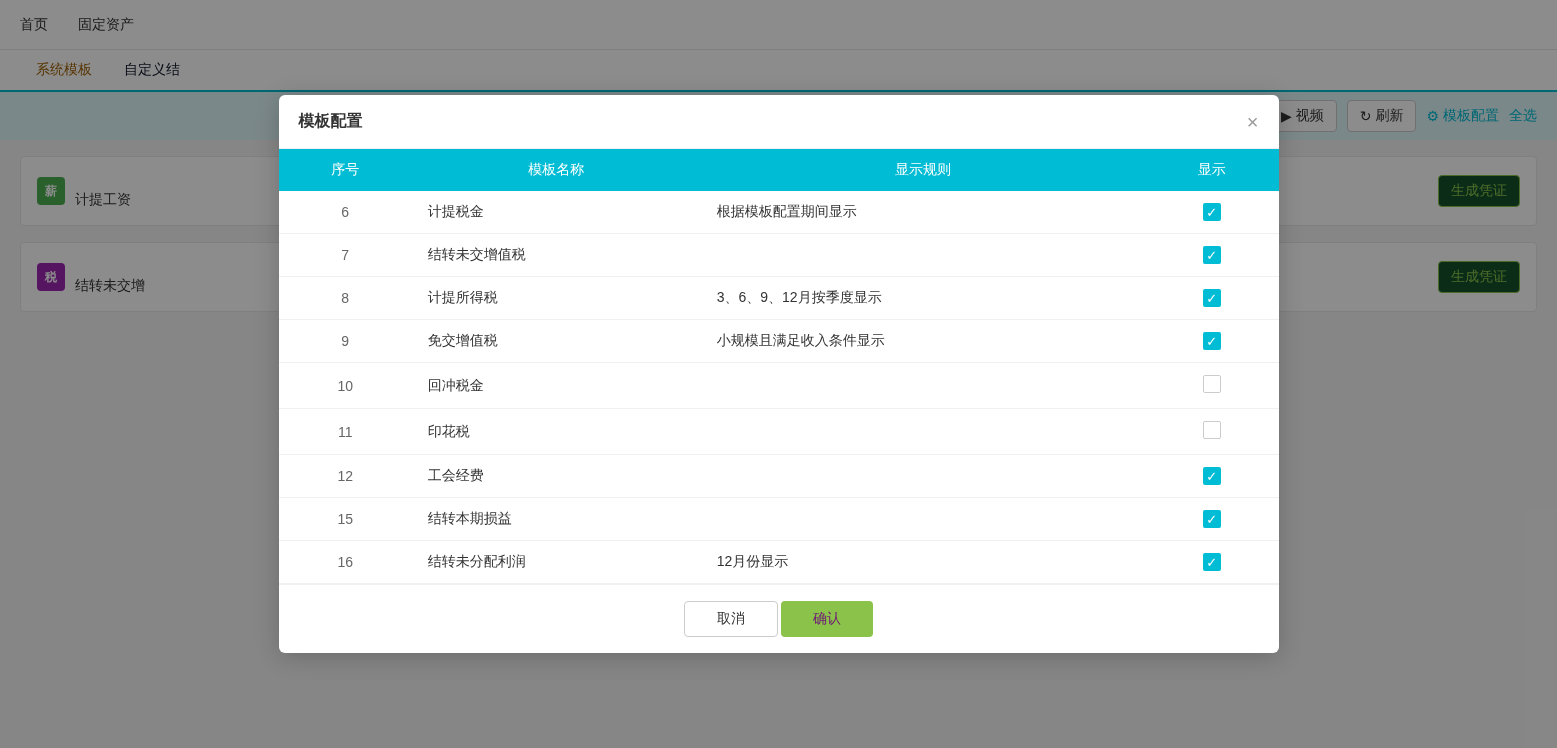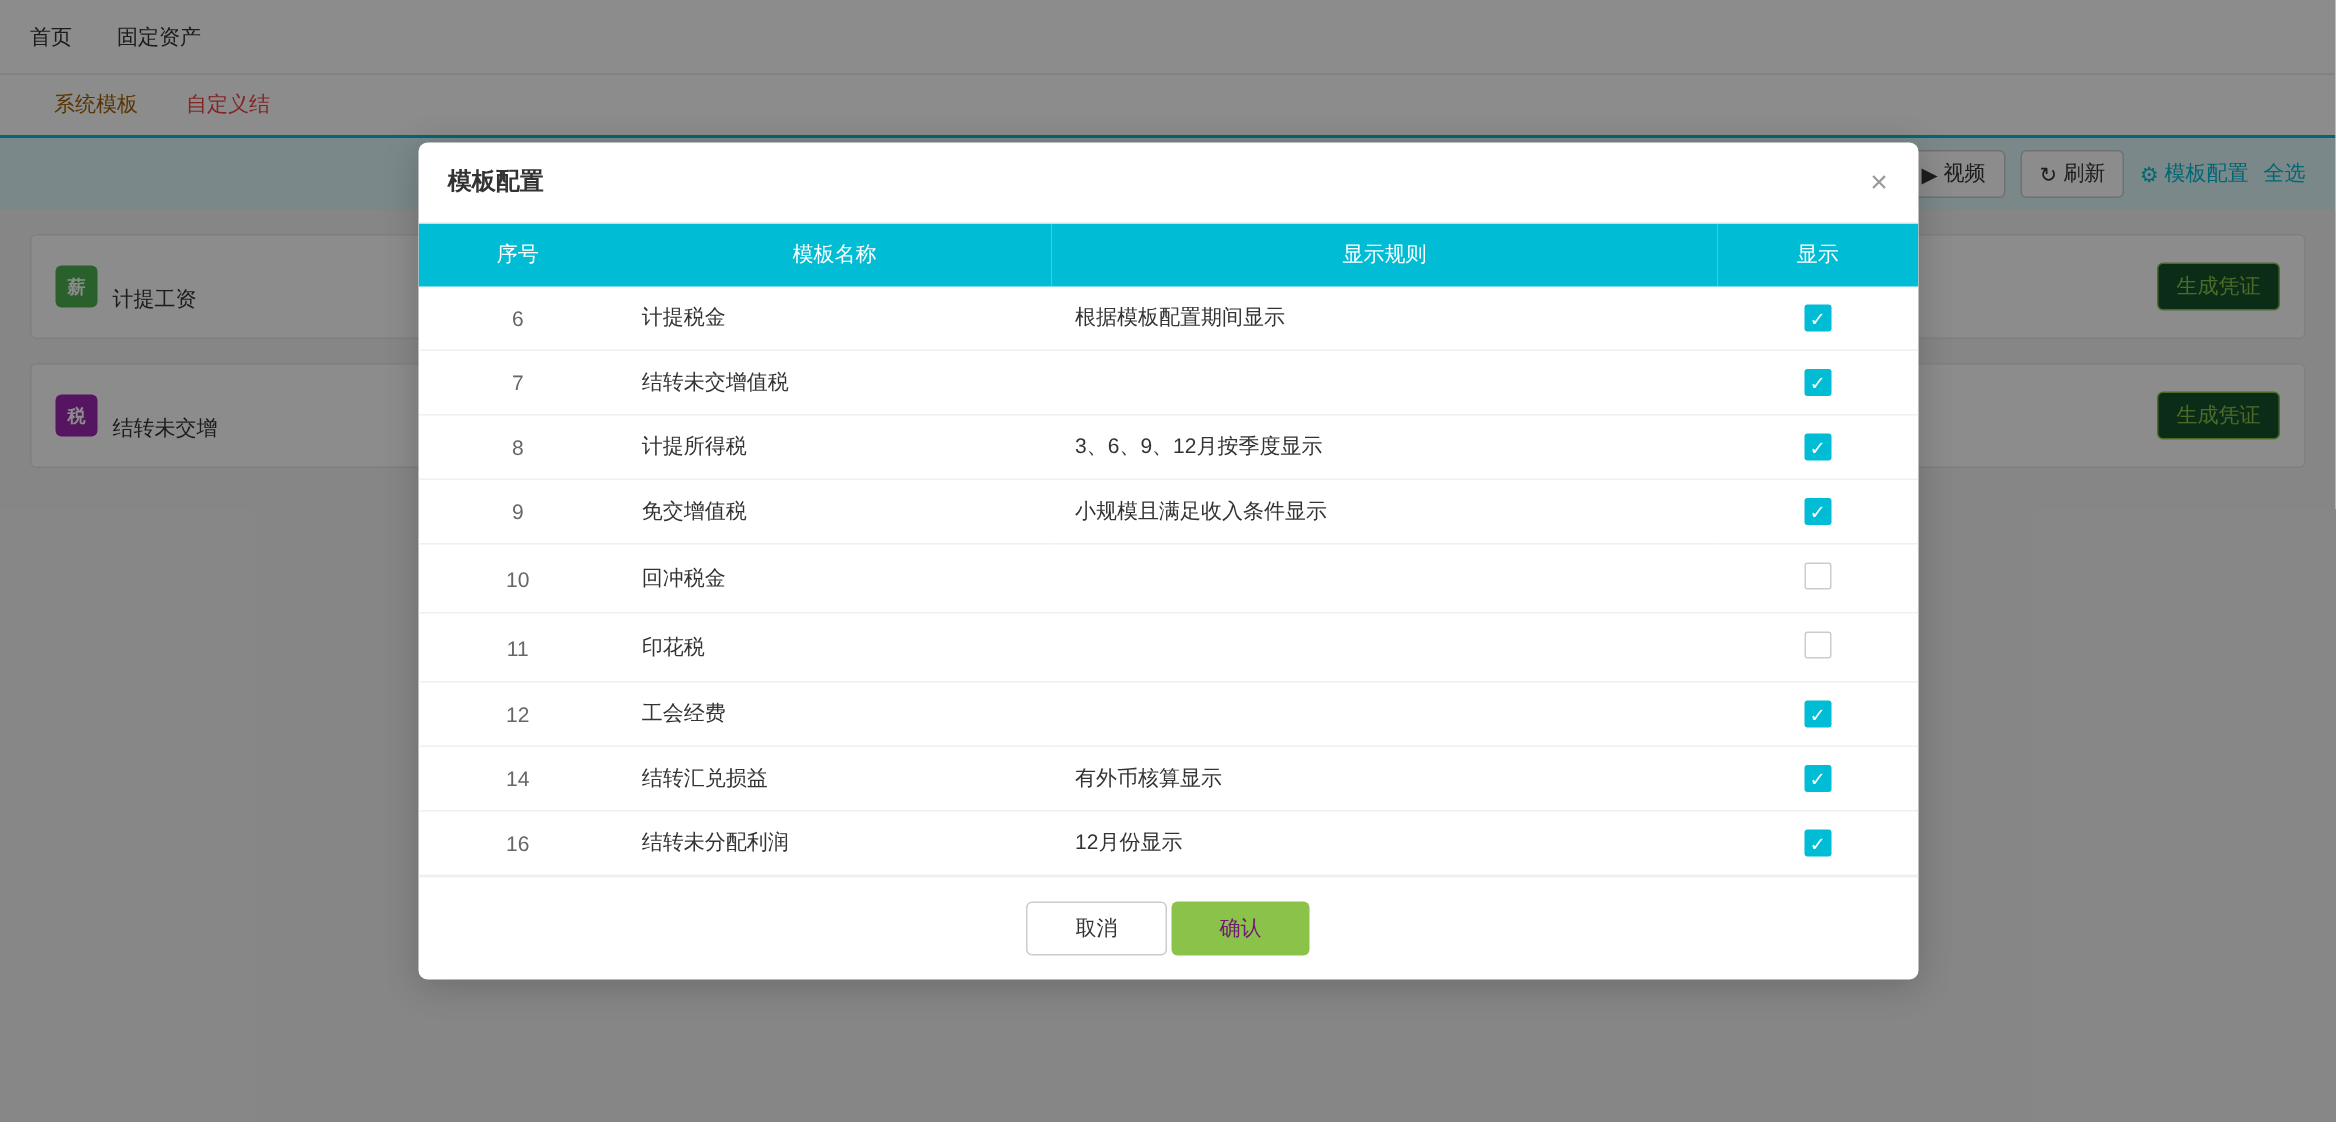--- a/index.html
+++ b/index.html
@@ -48,21 +48,21 @@
       padding: 0 20px;
       gap: 0;
     }
     .sub-nav-tab {
       height: 42px;
       padding: 0 16px;
       display: flex;
       align-items: center;
       cursor: pointer;
       font-size: 14px;
-      color: #ef4444;
+      color: #0f172a;
       border-bottom: 2px solid transparent;
       margin-bottom: -2px;
     }
     .sub-nav-tab.active {
       color: #a16207;
       border-bottom: 2px solid #00bcd4;
     }
 
     
     .toolbar {
@@ -452,23 +452,23 @@
               <td></td>
               <td style="text-align: center;"><div class="cb-unchecked"></div></td>
             </tr>
             <tr>
               <td>12</td>
               <td>工会经费</td>
               <td></td>
               <td style="text-align: center;"><div class="cb-checked">✓</div></td>
             </tr>
             <tr>
-              <td>14</td>
-              <td>结转汇兑损益</td>
-              <td>有外币核算显示</td>
+              <td>15</td>
+              <td>结转本期损益</td>
+              <td></td>
               <td style="text-align: center;"><div class="cb-checked">✓</div></td>
             </tr>
             <tr>
               <td>16</td>
               <td>结转未分配利润</td>
               <td>12月份显示</td>
               <td style="text-align: center;"><div class="cb-checked">✓</div></td>
             </tr>
           </tbody>
       </table>

